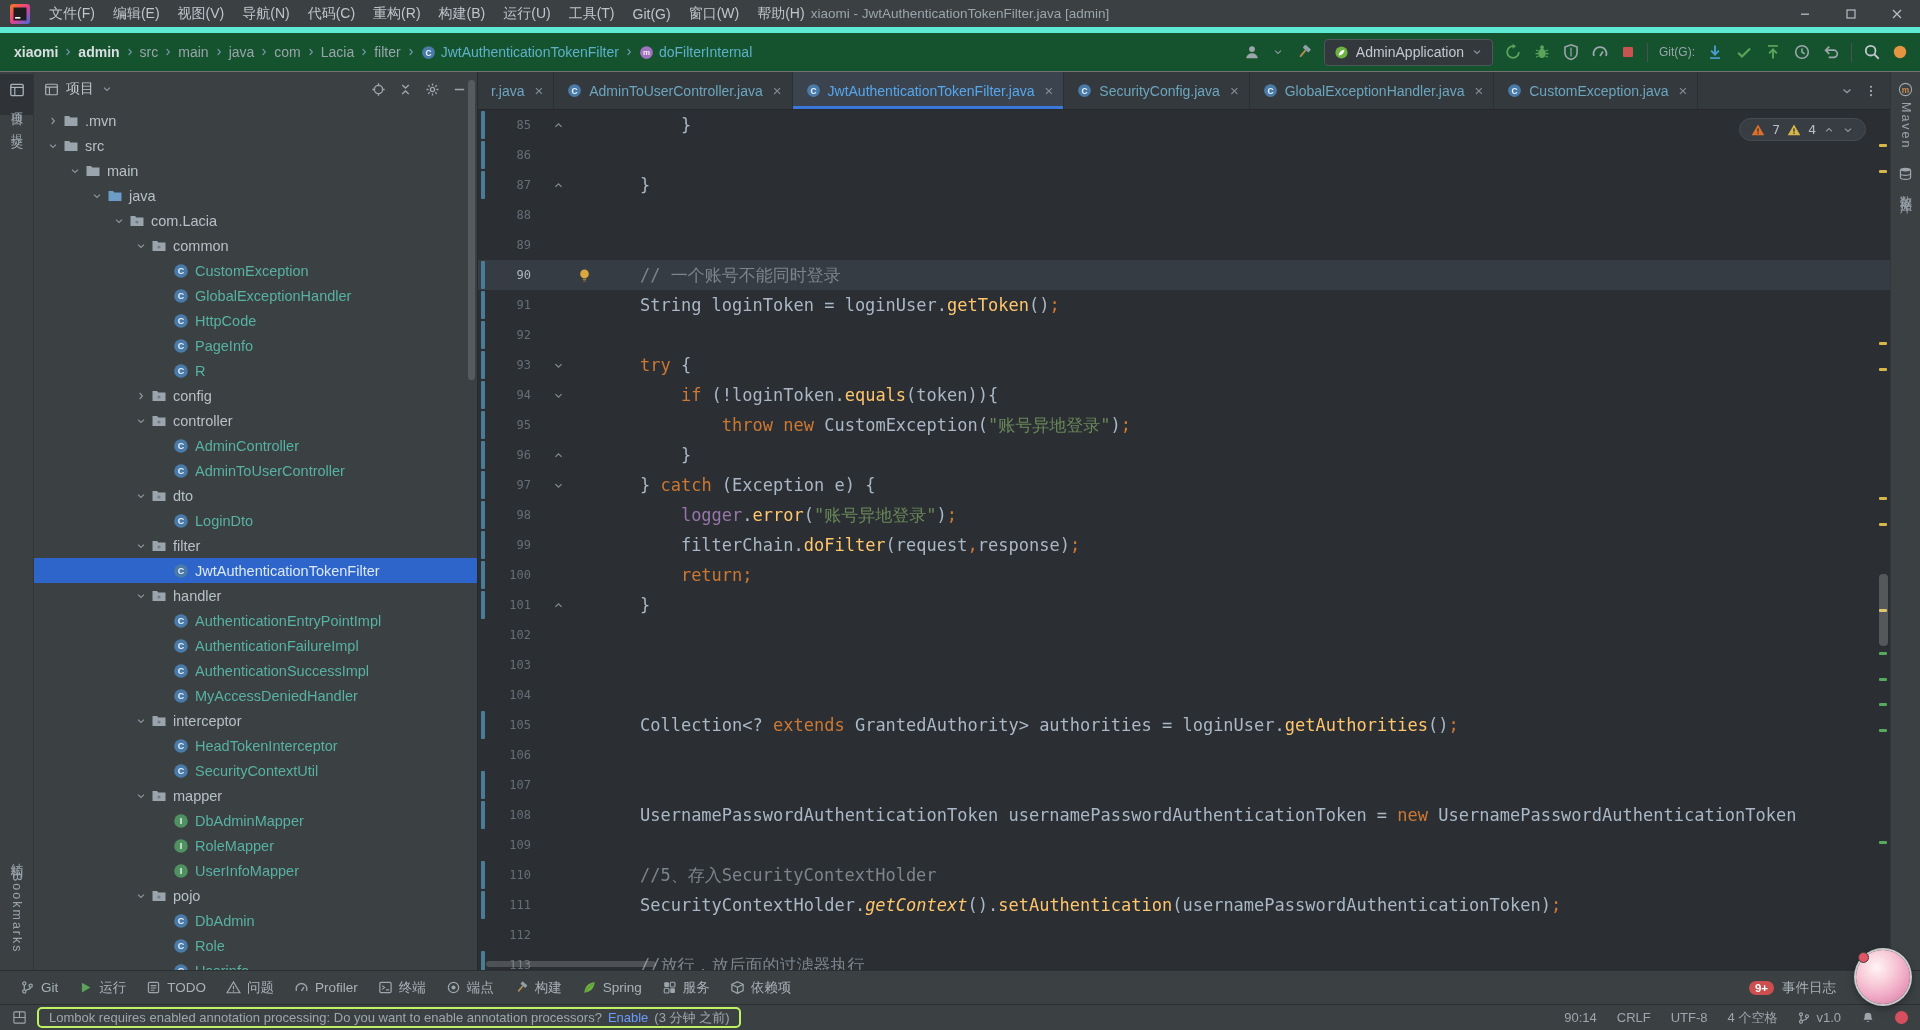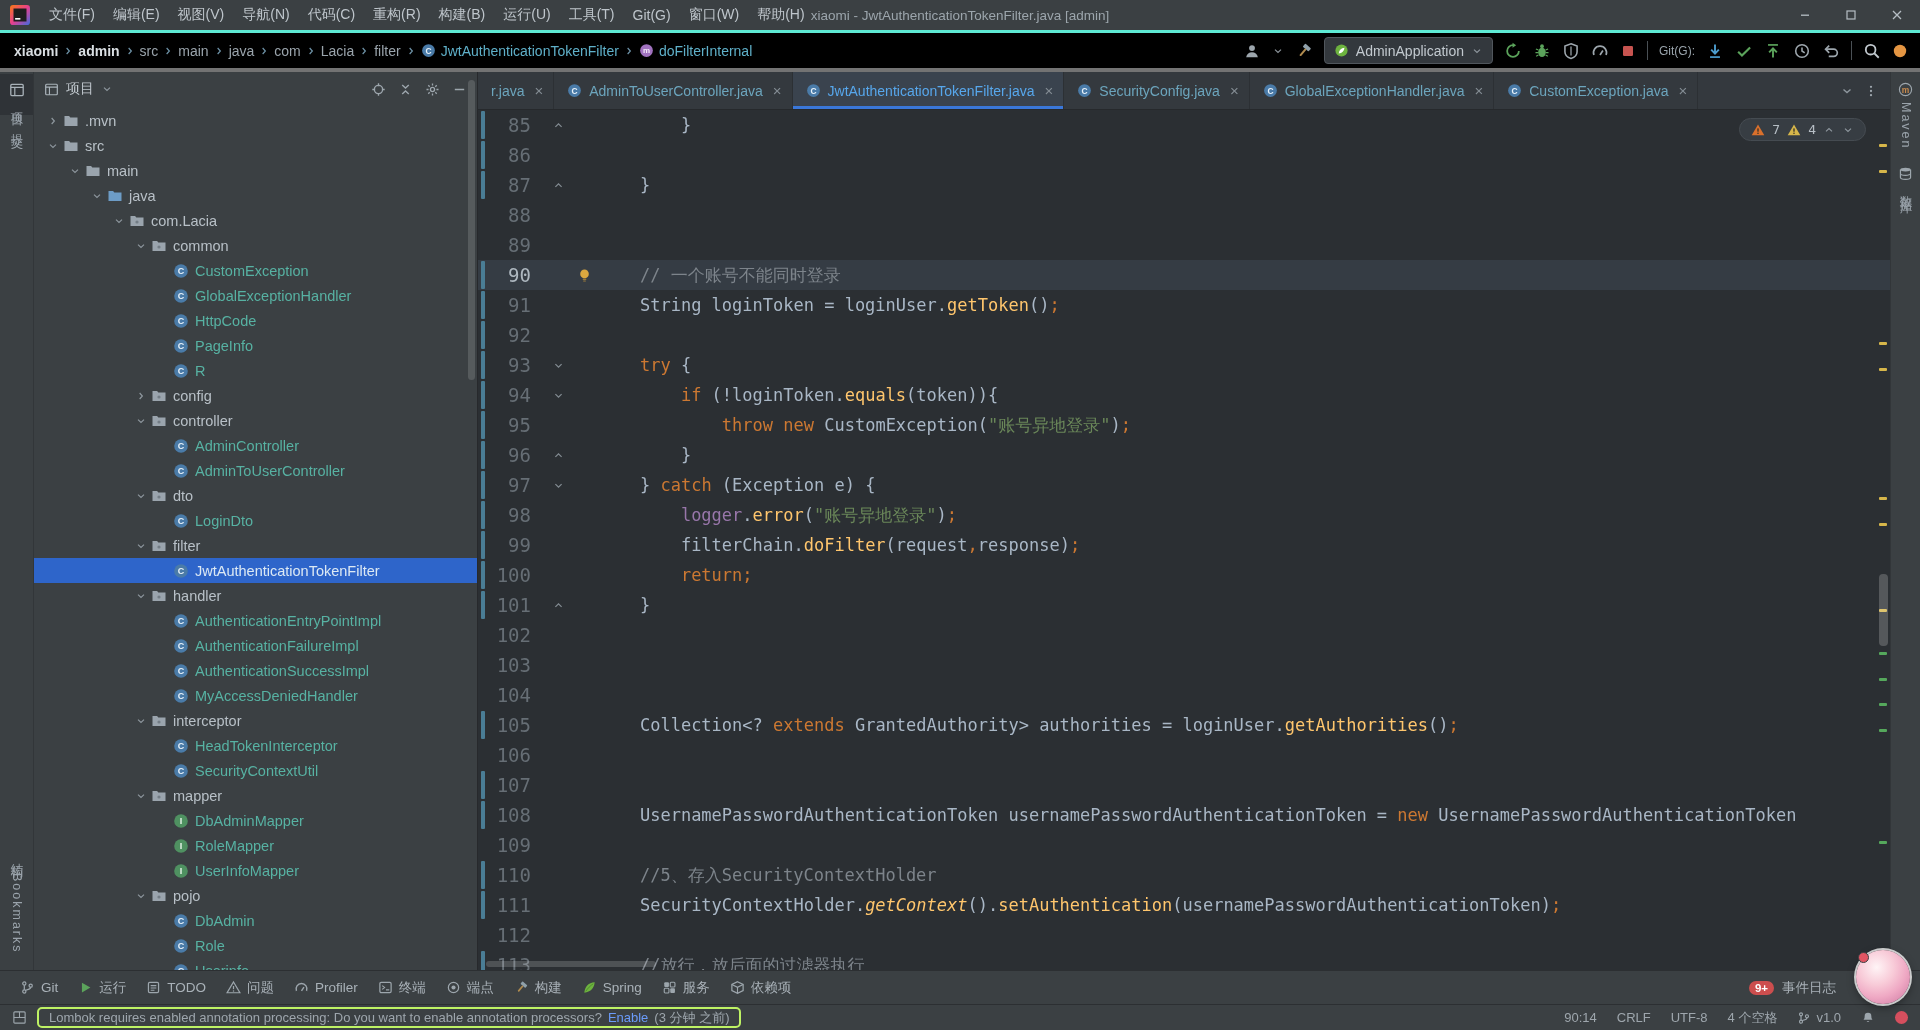--- a/index.html
+++ b/index.html
@@ -3,29 +3,29 @@
 <meta charset="utf-8">
 <style>
 *{margin:0;padding:0;box-sizing:border-box}
 html,body{width:1920px;height:1030px;overflow:hidden}
 body{background:#2B2F33;font-family:"Liberation Sans","DejaVu Sans",sans-serif;color:#A9B7C6}
 .icn{display:inline-flex;width:16px;height:16px;flex:none;align-items:center;justify-content:center}
 .icn svg{width:100%;height:100%}
 .s12{width:12px;height:12px}.s14{width:14px;height:14px}.s15{width:15px;height:15px}.s18{width:18px;height:18px}.s20{width:20px;height:20px}
 .app{width:1920px;height:1030px;display:flex;flex-direction:column;position:relative;background:#3B4043}
 
-.titlebar{height:33px;flex:none;background:#3B4043;display:flex;align-items:center;padding-left:10px;position:relative;border-bottom:3px solid #5eead4}
+.titlebar{height:33px;flex:none;background:#3B4043;display:flex;align-items:center;padding-left:10px;position:relative;border-bottom:6px solid #5eead4}
 .logo{margin-right:10px}
 .menubar{display:flex;height:100%}
 .menu-item{display:flex;align-items:center;padding:0 9px;font-size:14px;color:#BEC5CB}
 .win-title{position:absolute;left:50%;transform:translateX(-50%);font-size:13.5px;color:#9CA5AC;white-space:nowrap}
 .win-controls{margin-left:auto;display:flex;height:100%}
 .wc{width:46px;height:100%;display:flex;align-items:center;justify-content:center}
 
-.navbar{height:39px;flex:none;background:#000000;display:flex;align-items:center;padding:0 12px;border-bottom:4px solid #737373}
+.navbar{height:39px;flex:none;background:#14532d;display:flex;align-items:center;padding:0 12px;border-bottom:1px solid #737373}
 .crumbs{display:flex;align-items:center;gap:2px;font-size:14px;color:#9AA4AC;white-space:nowrap}
 .crumb{display:flex;align-items:center;gap:5px;padding:0 2px}
 .crumb.bold{color:#D9DEE2;font-weight:bold}
 .crumb.accent{color:#5FB0C9}
 .nav-right{margin-left:auto;display:flex;align-items:center;gap:11px}
 .combo{display:flex;align-items:center;gap:7px;background:#33383D;border:1px solid #50565C;border-radius:4px;height:27px;padding:0 9px;font-size:14px;color:#C2C9CF}
 .vsep{width:1px;height:19px;background:#4A5055}
 .gitlabel{font-size:12px;color:#9AA4AC}
 
 .main{flex:1;display:flex;min-height:0;background:#2B2F33}
@@ -57,21 +57,21 @@
 .tabs{display:flex}
 .tab{display:flex;align-items:center;gap:7px;padding:0 10px 0 13px;font-size:14px;color:#6CA5BD;border-right:1px solid #2C3034}
 .tab.active{background:#3A434E;box-shadow:inset 0 -3px 0 #3A77D9;color:#57A7EC}
 .tclose{color:#848D94;font-size:15px;margin-left:3px;line-height:1}
 .tab-right{margin-left:auto;display:flex;align-items:center;gap:10px;padding-right:12px}
 .editor{flex:1;position:relative;overflow:hidden;background:#2B2F33;font-family:"DejaVu Sans Mono","Liberation Mono",monospace;font-size:17px}
 .line{height:30px;display:flex;align-items:center}
 .line.cur{background:#353C44}
 .chgm{width:4px;height:28px;margin-left:3px;flex:none;border-radius:1px}
 .chgm.on{background:#4A7D95}
-.lnum{width:62px;flex:none;text-align:right;padding-right:16px;font-size:19px;color:#666E75}
+.lnum{width:62px;flex:none;text-align:right;padding-right:16px;font-size:12px;color:#666E75}
 .line.cur .lnum{color:#AEB8C0}
 .foldc{width:22px;flex:none;display:flex;justify-content:center}
 .foldc svg{width:11px;height:11px}
 .bulbc{width:30px;flex:none;display:flex;justify-content:center}
 .bulbc svg{width:15px;height:15px}
 .codetext{white-space:pre;overflow:hidden;flex:1}
 .tk-d{color:#A9B7C6}.tk-k{color:#CC7832}.tk-s{color:#6A8759}.tk-c{color:#7D848B}.tk-m{color:#FFC66D}.tk-mi{color:#FFC66D;font-style:italic}.tk-f{color:#9876AA}
 .inspect{position:absolute;top:8px;right:24px;display:flex;align-items:center;gap:7px;background:#373D43;border:1px solid #454B51;border-radius:14px;padding:3px 11px;font-size:13px;color:#B6BEC5;z-index:6}
 .emarks{position:absolute;top:0;right:0;bottom:0;width:14px}
 .emark{position:absolute;right:3px;width:8px;height:3px;border-radius:1px}

